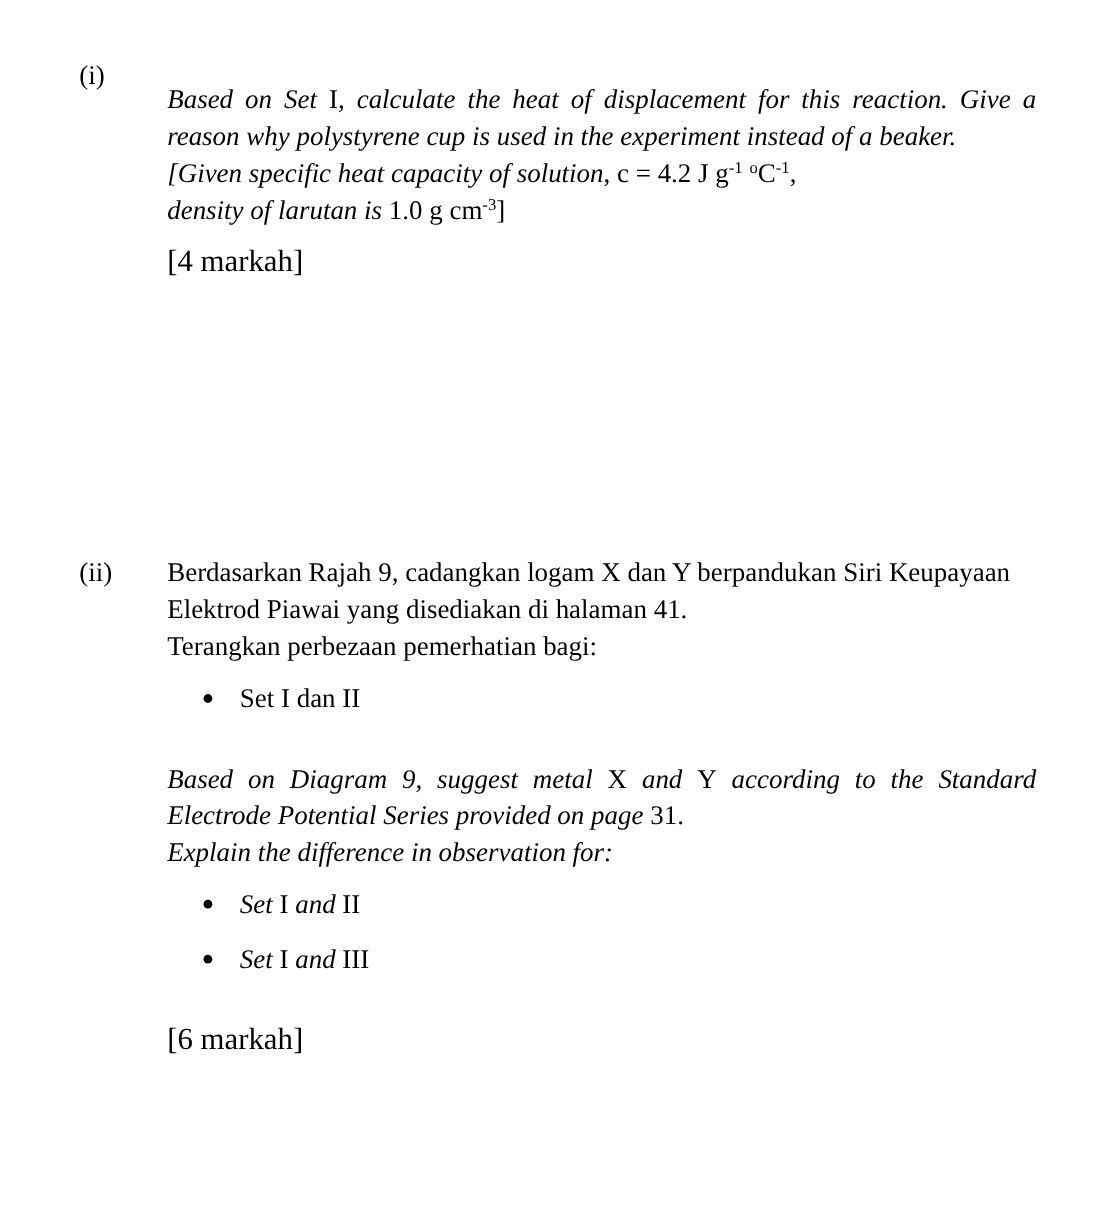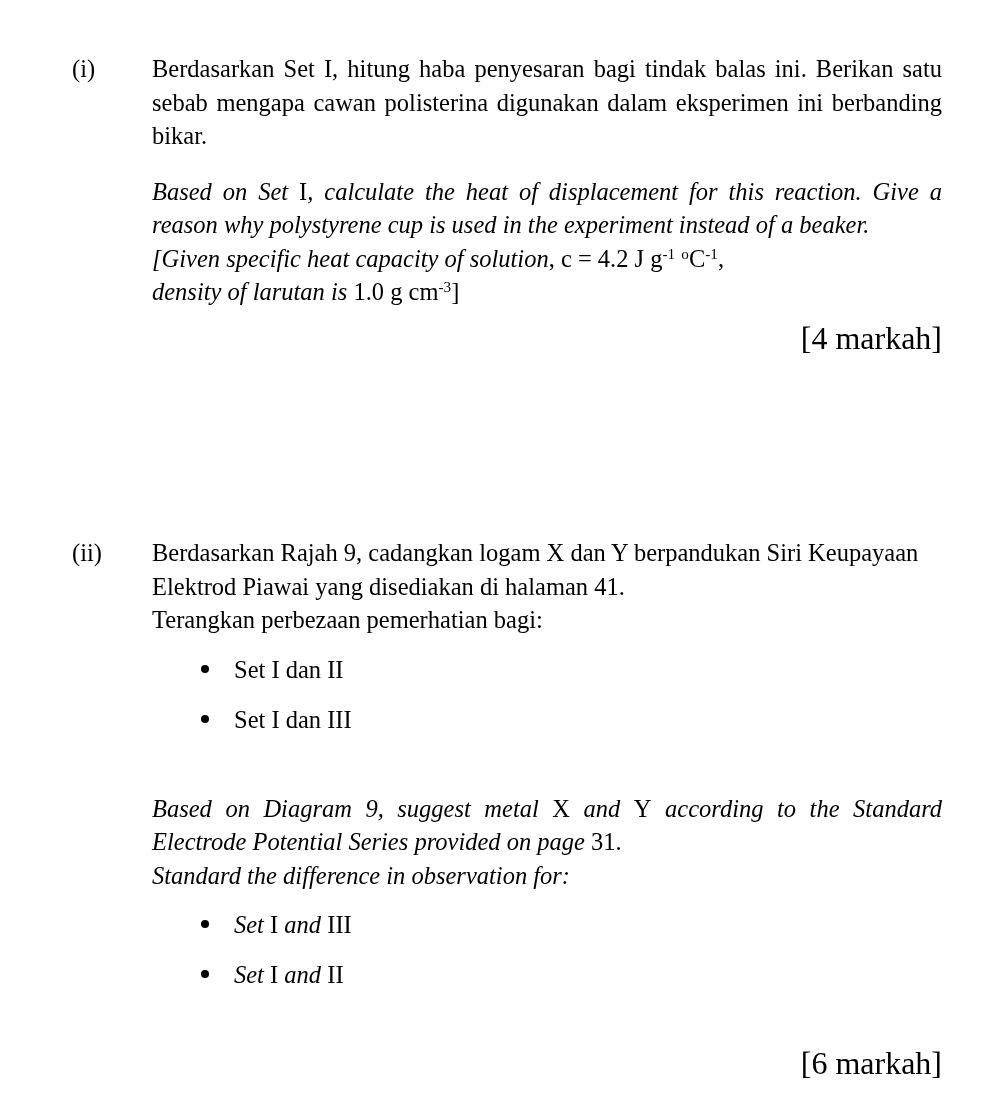--- a/index.html
+++ b/index.html
@@ -67,21 +67,21 @@
 
   sup {
     font-size: 0.62em;
     line-height: 0;
     vertical-align: 0.52em;
   }
 
   
   .bullets {
     list-style: none;
-    margin: 16px;
+    margin: 0;
     padding: 0;
   }
   .bullets li {
     position: relative;
     font-size: 24.5px;
     line-height: 33px;
     padding-left: 66px;
     margin-top: 17px;
   }
   .bullets li:first-child { margin-top: 14px; }
@@ -91,79 +91,76 @@
     top: 0.50em;
     width: 8px;
     height: 8px;
     background: #000;
     border-radius: 50%;
   }
   .bullets.ital li { font-style: italic; }
 
   
   .marks {
-    font-size: 32px;
+    font-size: 28px;
     line-height: 33px;
-    text-align: right;
     font-style: normal;
   }
 </style>
 </head>
 <body>
 
 <div class="page">
 
   <div class="qitem" style="top:52px;">
 
     <div class="qlabel">(i)</div>
 
     <div class="qbody">
 
-      <p class="para"><span>Berdasarkan Set I, hitung haba penyesaran bagi tindak balas ini. Berikan satu sebab mengapa cawan polisterina digunakan dalam eksperimen ini berbanding bikar.</span></p>
 
 
 
       <div class="gap-md"></div>
 
       <p class="para ital"><span>Based on Set</span><span>&nbsp;</span><span class="rm">I</span><span>, calculate the heat of displacement for this reaction. Give a reason why polystyrene cup is used in the experiment instead of a beaker.</span></p>
 
       <p class="para nojust ital"><span>[Given specific heat capacity of solution</span><span class="rm">, c = 4.2 J g</span><sup class="rm">-1</sup><span class="rm">&nbsp;</span><sup class="rm">o</sup><span class="rm">C</span><sup class="rm">-1</sup><span class="rm">,</span></p>
 
       <p class="para nojust ital"><span>density of larutan is </span><span class="rm">1.0 g cm</span><sup class="rm">-3</sup><span class="rm">]</span></p>
 
       <div class="gap-sm"></div>
 
       <div class="marks">[4 markah]</div>
     </div>
   </div>
 
-  <div class="qitem" style="top:536px;">
+  <div class="qitem" style="top:504px;">
 
     <div class="qlabel">(ii)</div>
 
     <div class="qbody">
 
       <p class="para nojust">Berdasarkan Rajah 9, cadangkan logam X dan Y berpandukan   Siri Keupayaan Elektrod Piawai yang disediakan di halaman 41.</p>
 
       <p class="para nojust">Terangkan perbezaan pemerhatian bagi:</p>
 
       <ul class="bullets">
         <li><span class="bullet-dot"></span><span>Set I dan II</span></li>
-        <li><span class="bullet-dot"></span><span>Set I dan III</span></li>
       </ul>
 
       <div class="gap-lg"></div>
 
       <p class="para ital"><span>Based on Diagram 9, suggest metal </span><span class="rm">X</span><span> and </span><span class="rm">Y</span><span> according to the Standard Electrode Potential Series provided on page </span><span class="rm">31.</span></p>
 
-      <p class="para nojust ital">Standard the difference in observation for:</p>
+      <p class="para nojust ital">Explain the difference in observation for:</p>
 
       <ul class="bullets ital">
+        <li><span class="bullet-dot"></span><span>Set</span><span>&nbsp;</span><span class="rm">I</span><span>&nbsp;</span><span>and</span><span>&nbsp;</span><span class="rm">II</span></li>
         <li><span class="bullet-dot"></span><span>Set</span><span>&nbsp;</span><span class="rm">I</span><span>&nbsp;</span><span>and</span><span>&nbsp;</span><span class="rm">III</span></li>
-        <li><span class="bullet-dot"></span><span>Set</span><span>&nbsp;</span><span class="rm">I</span><span>&nbsp;</span><span>and</span><span>&nbsp;</span><span class="rm">II</span></li>
       </ul>
 
       <div class="gap-lg"></div>
 
       <div class="marks">[6 markah]</div>
     </div>
   </div>
 
 </div>
 

